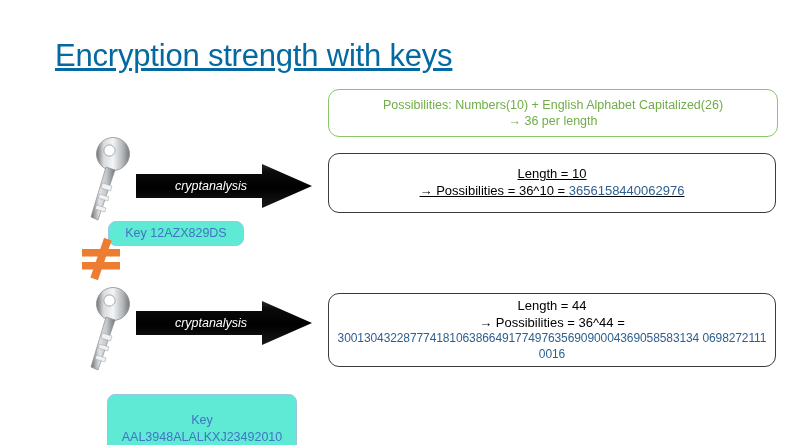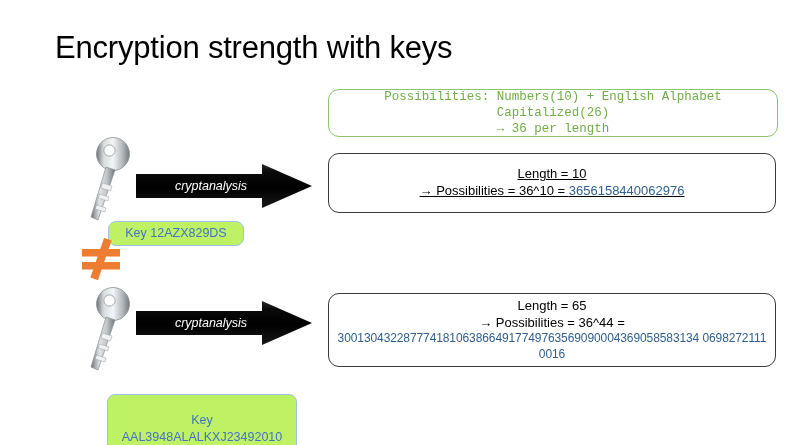--- a/index.html
+++ b/index.html
@@ -13,26 +13,27 @@
     position: relative;
     overflow: hidden;
     font-family: "Liberation Sans", sans-serif;
     color: #000000;
   }
 
   
   .slide-title {
     position: absolute;
     left: 55px;
-    top: 30px;
+    top: 38px;
     font-size: 31px;
     font-weight: 400;
     letter-spacing: -0.2px;
-    color: #000000;
+    color: #0369a1;
     white-space: nowrap;
+    text-decoration: underline;
   }
 
   
   .rbox {
     position: absolute;
     box-sizing: border-box;
     border-radius: 11px;
     background: #ffffff;
     display: flex;
     flex-direction: column;
@@ -43,21 +44,20 @@
   }
 
   .box-green {
     left: 328px;
     top: 89px;
     width: 450px;
     height: 48px;
     border: 1.4px solid #8CC56A;
     color: #70AD47;
     font-size: 12.5px;
-    font-family: Liberation Mono, monospace;
   }
 
   .box-black-1 {
     left: 328px;
     top: 153px;
     width: 448px;
     height: 60px;
     border: 1.6px solid #3b3b3b;
     font-size: 13px;
     text-decoration: underline;
@@ -82,21 +82,21 @@
     word-break: break-all;
     max-width: 430px;
   }
 
   
   .key-label {
     position: absolute;
     box-sizing: border-box;
     border: 1.2px solid #9DC3E6;
     border-radius: 8px;
-    background: #bef264;
+    background: #5eead4;
     color: #4472C4;
     text-align: center;
     display: flex;
     flex-direction: column;
     align-items: center;
     justify-content: center;
     line-height: 1.35;
   }
   .key-label-1 {
     left: 108px;
@@ -265,16 +265,16 @@
   </svg>
   <div class="arrow-text">cryptanalysis</div>
 </div>
 
 <div class="key-label key-label-2">
   <div>Key</div>
   <div>AAL3948ALALKXJ23492010</div>
 </div>
 
 <div class="rbox box-black-2">
-  <div>Length = 65</div>
+  <div>Length = 44</div>
   <div>→ Possibilities = 36^44 =</div>
   <div class="bignum">3001304322877741810638664917749763569090004369058583134 06982721110016</div>
 </div>
 
 </body></html>

